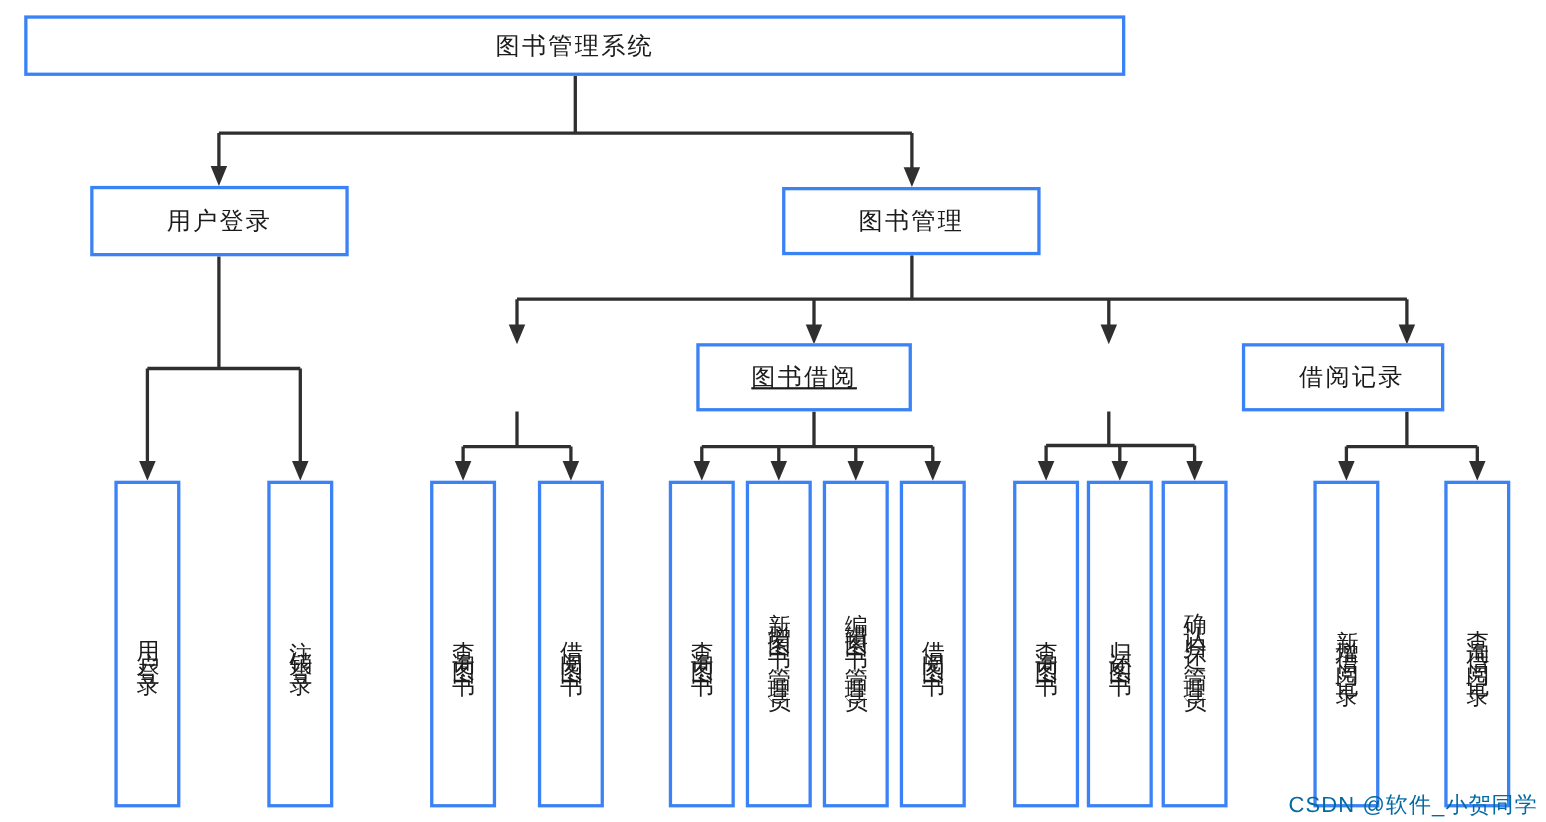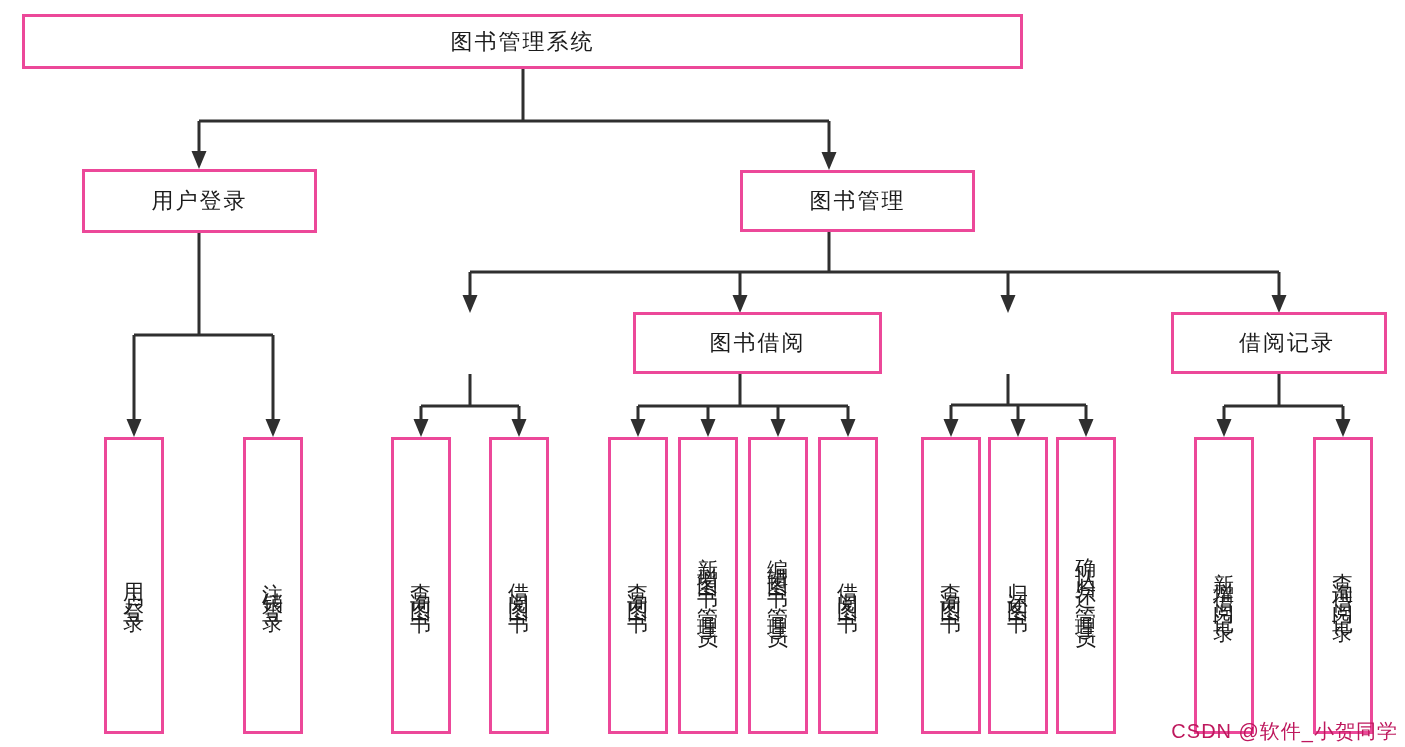--- a/index.html
+++ b/index.html
@@ -10,21 +10,21 @@
     font-family:"Liberation Sans", sans-serif;
     overflow:hidden;
   }
   .wires { position:absolute; left:0; top:0; width:1405px; height:747px; }
   .wires path { stroke:#2f2f2f; stroke-width:3; fill:none; }
   .wires path.arrow { fill:#2f2f2f; stroke:none; }
 
   .box {
     position:absolute;
     box-sizing:border-box;
-    border:3px solid #ec4899;
+    border:3px solid #3b82f6;
     background:#ffffff;
     display:flex;
     align-items:center;
     justify-content:center;
     color:#1b1b1b;
   }
   .hlabel {
     font-size:22px;
     letter-spacing:2px;
     white-space:nowrap;
@@ -34,21 +34,21 @@
     text-orientation:mixed;
     font-size:21px;
     letter-spacing:10px;
     line-height:1;
     white-space:nowrap;
   }
   .watermark {
     position:absolute;
     top:718px; right:7px;
     font-size:20px;
-    color:#be185d;
+    color:#0369a1;
     letter-spacing:1px;
     white-space:nowrap;
   }
 </style>
 </head>
 <body>
 
 <div class="canvas">
 
   <svg class="wires" viewBox="0 0 1405 747" aria-hidden="true">
@@ -94,28 +94,28 @@
     </g>
   </svg>
 
   <div class="box" style="left:22px; top:14px; width:1001px; height:55px;">
     <span class="hlabel">图书管理系统</span>
   </div>
 
   <div class="box" style="left:82px; top:169px; width:235px; height:64px;">
     <span class="hlabel">用户登录</span>
   </div>
-  <div class="box" style="left:740px; top:170px; width:235px; height:62px;">
+  <div class="box" style="left:711px; top:170px; width:235px; height:62px;">
     <span class="hlabel">图书管理</span>
   </div>
 
-  <div class="box" style="left:633px; top:312px; width:249px; height:62px;">
+  <div class="box" style="left:633px; top:312px; width:196px; height:62px;text-decoration:underline;">
     <span class="hlabel">图书借阅</span>
   </div>
-  <div class="box" style="left:1171px; top:312px; width:216px; height:62px;padding-left:16px;">
+  <div class="box" style="left:1129px; top:312px; width:184px; height:62px;padding-left:16px;">
     <span class="hlabel">借阅记录</span>
   </div>
 
   <div class="box leaf" style="left:104px; top:437px; width:60px; height:297px;">
     <span class="vlabel">用户登录</span>
   </div>
   <div class="box leaf" style="left:243px; top:437px; width:60px; height:297px;">
     <span class="vlabel">注销登录</span>
   </div>
 

